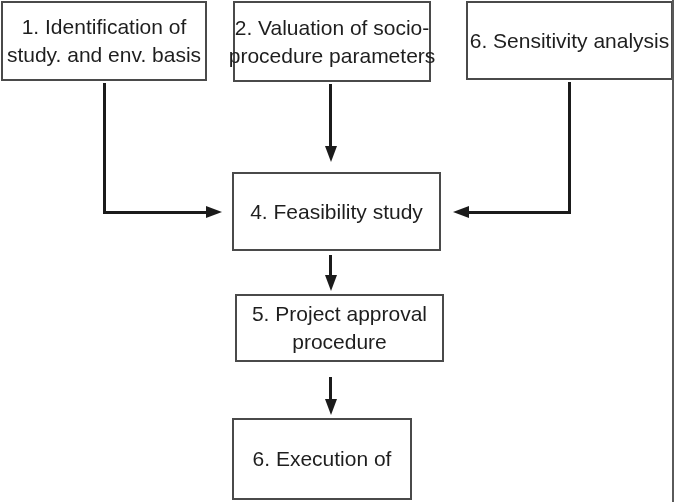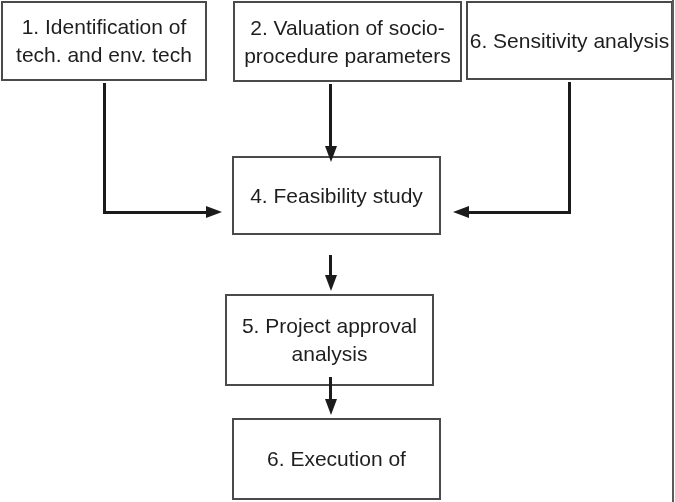--- a/index.html
+++ b/index.html
@@ -56,51 +56,51 @@
 </style>
 </head>
 <body>
 
 <div class="canvas">
 
   
   <div class="box" style="left:1px;top:1px;width:206px;height:80px">
     <div class="box-text">
       <span class="line">1. Identification of</span>
-      <span class="line">tech. and env. tech</span>
+      <span class="line">study. and env. basis</span>
     </div>
   </div>
 
-  <div class="box" style="left:233px;top:1px;width:229px;height:81px">
+  <div class="box" style="left:233px;top:1px;width:198px;height:81px">
     <div class="box-text">
       <span class="line">2. Valuation of socio-</span>
       <span class="line">procedure parameters</span>
     </div>
   </div>
 
   <div class="box" style="left:466px;top:1px;width:207px;height:79px">
     <div class="box-text">
       <span class="line">6. Sensitivity analysis</span>
     </div>
   </div>
 
-  <div class="box" style="left:232px;top:156px;width:209px;height:79px">
+  <div class="box" style="left:232px;top:172px;width:209px;height:79px">
     <div class="box-text">
       <span class="line">4. Feasibility study</span>
     </div>
   </div>
 
-  <div class="box" style="left:225px;top:294px;width:209px;height:92px">
+  <div class="box" style="left:235px;top:294px;width:209px;height:68px">
     <div class="box-text">
       <span class="line">5. Project approval</span>
-      <span class="line">analysis</span>
+      <span class="line">procedure</span>
     </div>
   </div>
 
-  <div class="box" style="left:232px;top:418px;width:209px;height:82px">
+  <div class="box" style="left:232px;top:418px;width:180px;height:82px">
     <div class="box-text">
       <span class="line">6. Execution of</span>
     </div>
   </div>
 
   
   <div class="arrow">
     <div class="seg" style="left:103px;top:83px;width:3px;height:131px"></div>
     <div class="seg" style="left:103px;top:211px;width:104px;height:3px"></div>
     <div class="head right" style="left:206px;top:206px"></div>

